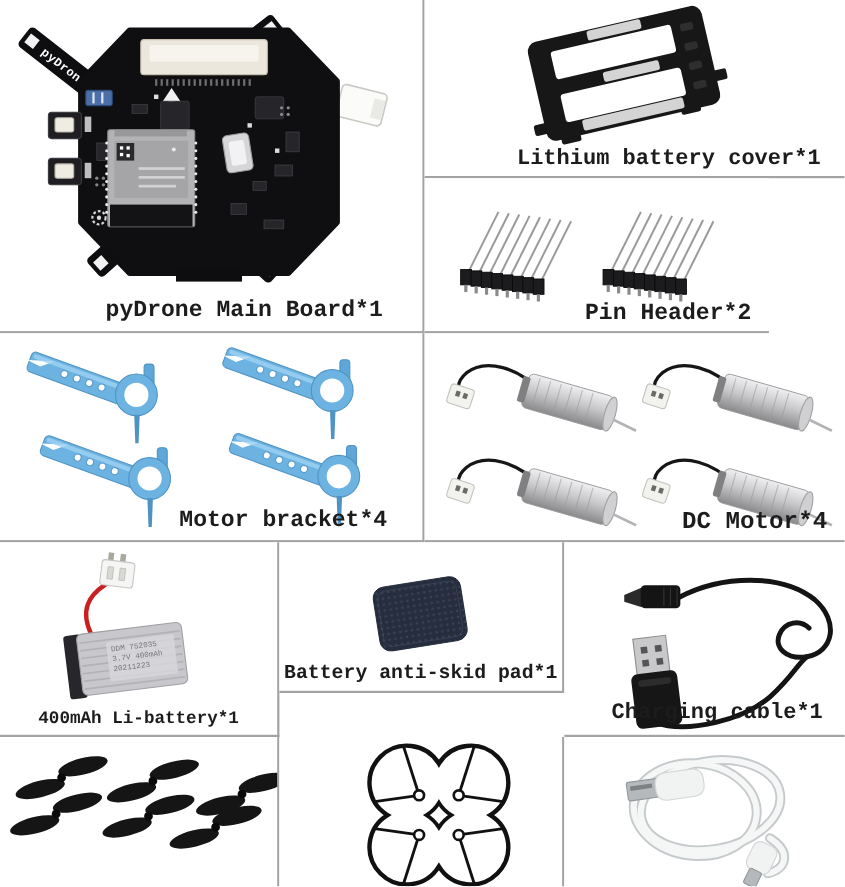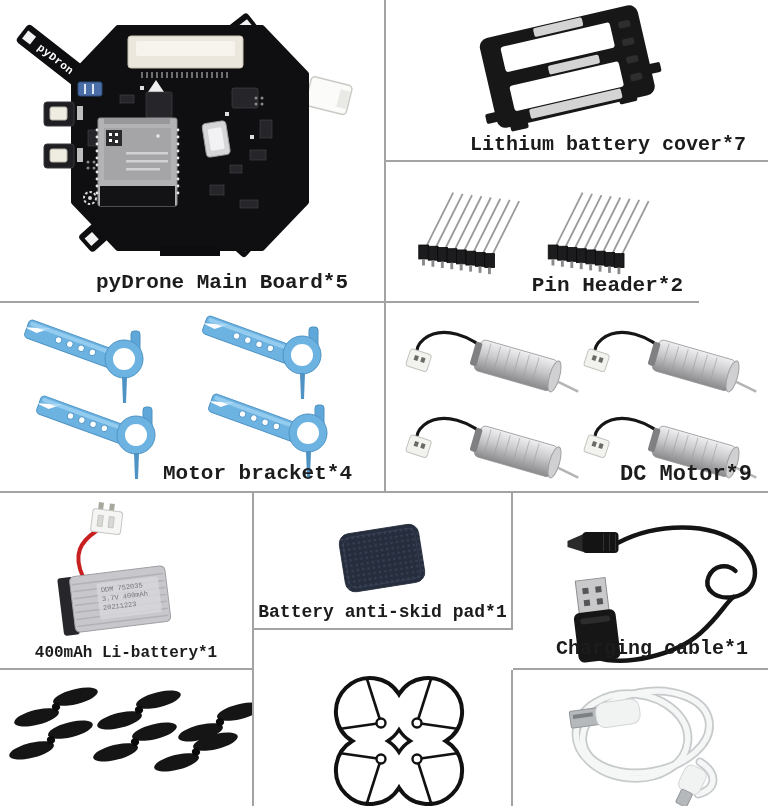--- a/index.html
+++ b/index.html
@@ -170,21 +170,21 @@
       <g transform="rotate(-9 216 138)">
         <rect x="204" y="122" width="24" height="34" rx="4" fill="#d6d6d8" stroke="#9a9a9c"></rect>
         <rect x="209" y="128" width="14" height="22" rx="2" fill="#f2f2f4"></rect>
       </g>
 
       <g>
         <circle cx="90" cy="198" r="6" fill="none" stroke="#d8d8d8" stroke-width="2" stroke-dasharray="2.5,2"></circle>
         <circle cx="90" cy="198" r="2" fill="#d8d8d8"></circle>
       </g>
     </svg>
-    <div class="cap right c1">pyDrone Main Board*5</div>
+    <div class="cap right c1">pyDrone Main Board*1</div>
   </div>
 
   <div class="cell b-b" style="left:386px;top:0;width:382px;height:162px;">
     <svg viewBox="0 0 382 160">
       <g transform="translate(92,40) rotate(-13)">
         <rect x="-10" y="74" width="16" height="10" rx="2" fill="#171717"></rect>
         <rect x="156" y="62" width="16" height="10" rx="2" fill="#171717"></rect>
         <rect x="12" y="88" width="18" height="9" rx="2" fill="#171717"></rect>
         <rect x="124" y="86" width="18" height="9" rx="2" fill="#171717"></rect>
         <rect x="0" y="0" width="162" height="92" rx="9" fill="#171717"></rect>
@@ -192,21 +192,21 @@
         <rect x="20" y="52" width="112" height="26" rx="3" fill="#ffffff"></rect>
         <rect x="140" y="14" width="12" height="7" rx="2" fill="#2e2e2e"></rect>
         <rect x="140" y="32" width="12" height="7" rx="2" fill="#2e2e2e"></rect>
         <rect x="140" y="50" width="12" height="7" rx="2" fill="#2e2e2e"></rect>
         <rect x="140" y="68" width="12" height="7" rx="2" fill="#2e2e2e"></rect>
         <rect x="56" y="1" width="50" height="9" rx="2" fill="#e9e9e9" opacity="0.9"></rect>
         <rect x="62" y="41" width="52" height="9" rx="2" fill="#e9e9e9" opacity="0.9"></rect>
         <rect x="34" y="79" width="94" height="10" rx="2" fill="#e9e9e9" opacity="0.9"></rect>
       </g>
     </svg>
-    <div class="cap right c2">Lithium battery cover*7</div>
+    <div class="cap right c2">Lithium battery cover*1</div>
   </div>
 
   <div class="cell b-b" style="left:386px;top:162px;width:313px;height:141px;">
     <svg viewBox="0 0 382 139">
       <defs>
         <g id="pinhdr">
           <line x1="10" y1="78" x2="44" y2="10" stroke="#9a9a9c" stroke-width="2.2"></line>
           <line x1="21.5" y1="79.5" x2="55.5" y2="11.5" stroke="#9a9a9c" stroke-width="2.2"></line>
           <line x1="33" y1="81" x2="67" y2="13" stroke="#9a9a9c" stroke-width="2.2"></line>
           <line x1="44.5" y1="82.5" x2="78.5" y2="14.5" stroke="#9a9a9c" stroke-width="2.2"></line>
@@ -294,21 +294,21 @@
             <ellipse cx="80" cy="16" rx="5" ry="16" fill="#d0d0d2" stroke="#a0a0a2"></ellipse>
             <line x1="84" y1="20" x2="107" y2="24" stroke="#b4b4b6" stroke-width="2.5"></line>
           </g>
         </g>
       </defs>
       <use href="#dcmotor" x="26" y="30"></use>
       <use href="#dcmotor" x="204" y="30"></use>
       <use href="#dcmotor" x="26" y="116"></use>
       <use href="#dcmotor" x="204" y="116"></use>
     </svg>
-    <div class="cap right c5">DC Motor*9</div>
+    <div class="cap right c5">DC Motor*4</div>
   </div>
 
   <div class="cell b-r b-b" style="left:0;top:493px;width:254px;height:177px;">
     <svg viewBox="0 0 252 175">
       <g transform="rotate(-7 120 105)">
         <path d="M86,80 C78,56 88,44 104,36 C112,32 118,28 121,24" stroke="#c81f1f" stroke-width="4" fill="none"></path>
         <g transform="translate(106,6) rotate(14)">
           <rect x="5" y="0" width="5" height="9" fill="#a8a89e"></rect>
           <rect x="16" y="0" width="5" height="9" fill="#a8a89e"></rect>
           <rect x="0" y="7" width="30" height="23" rx="3" fill="#f5f5f3" stroke="#c6c6c4"></rect>

